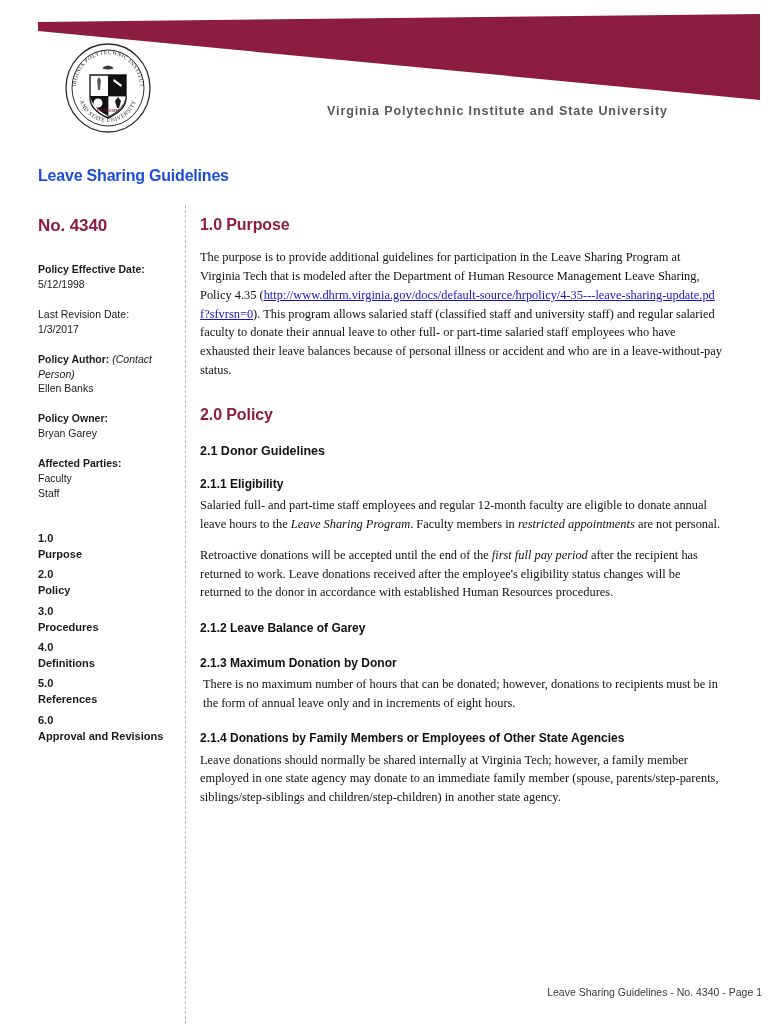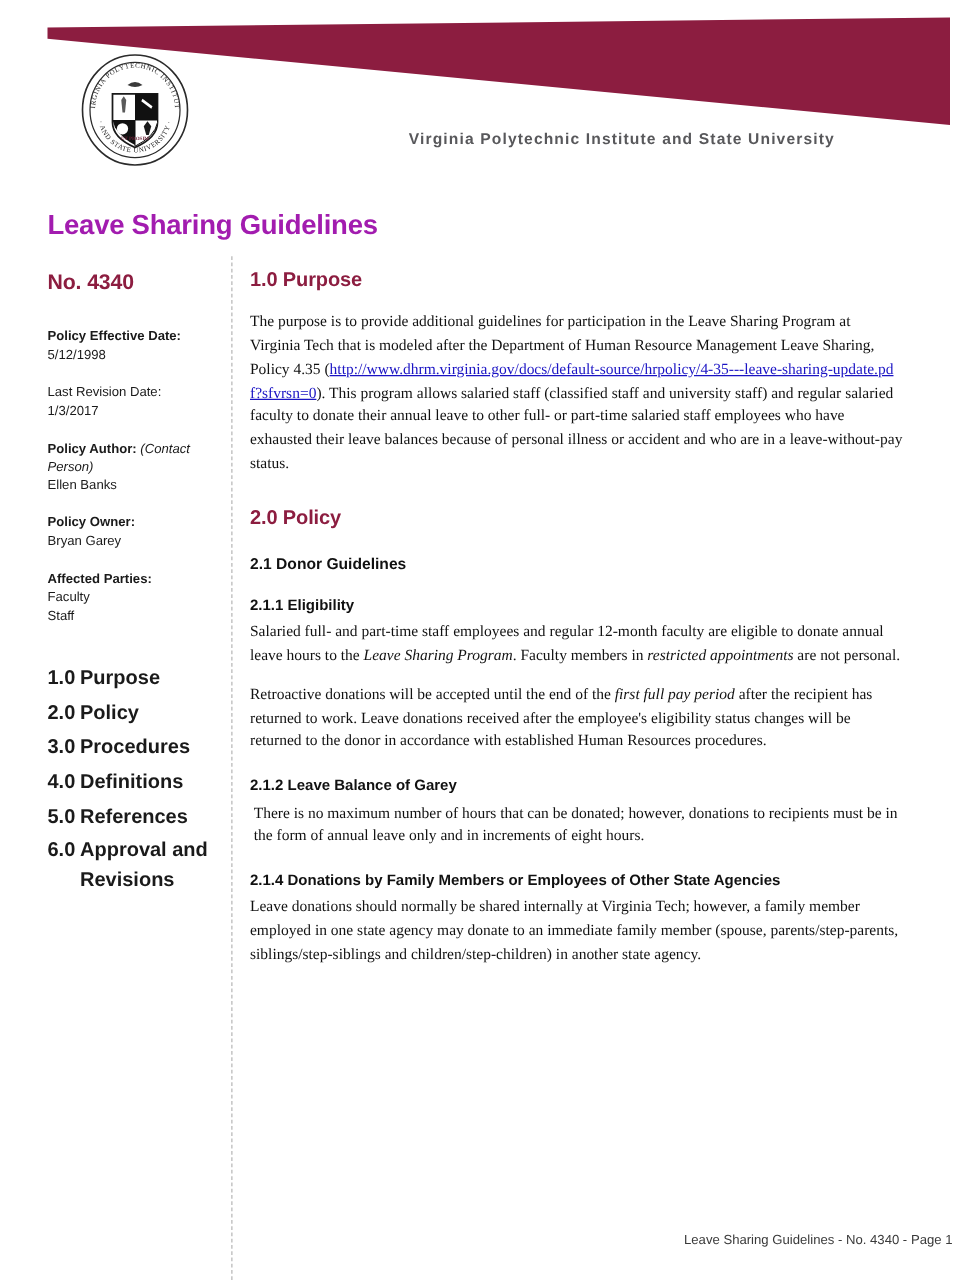--- a/index.html
+++ b/index.html
@@ -24,21 +24,21 @@
   
   .univ-name {
     position:absolute; left:327px; top:104px;
     font-size:12.5px; font-weight:bold; color:#58585b;
     letter-spacing:0.9px; white-space:nowrap;
   }
 
   
   .doc-title {
     position:absolute; left:38px; top:167px;
-    font-size:22px; font-weight:bold; color:#a21caf;
+    font-size:16px; font-weight:bold; color:#1d4ed8;
     letter-spacing:-0.2px;
   }
 
   
   .divider {
     position:absolute; left:185px; top:205px;
     width:0; height:819px;
     border-left:1px dashed #b8b8b8;
   }
 
@@ -49,23 +49,24 @@
     margin:0 0 26px 0; letter-spacing:-0.1px;
   }
   .meta-block { margin-bottom:15px; font-size:10.5px; color:#1a1a1a; line-height:1.42; }
   .meta-label { font-weight:bold; }
   .meta-label-plain { font-weight:normal; }
   .meta-italic { font-style:italic; }
   .meta-value { font-weight:normal; }
 
   .toc { margin-top:30px; }
   .toc-item {
-    font-size:16px; font-weight:bold; color:#1a1a1a;
+    font-size:11px; font-weight:bold; color:#1a1a1a;
     line-height:1.45; margin-bottom:4.5px;
     display:flex;
+    flex-direction:column;
   }
   .toc-num { width:26px; flex:none; }
   .toc-label { flex:1; }
 
   
   .main { position:absolute; left:200px; top:216px; width:522px; }
   h1.sec {
     font-family:"Liberation Sans", sans-serif;
     font-size:16px; font-weight:bold; color:#8C1D40;
     margin:0 0 14px 0; letter-spacing:-0.1px;
@@ -212,20 +213,21 @@
     <h2 class="sec">2.1 Donor Guidelines</h2>
 
     <h3 class="sec">2.1.1 Eligibility</h3>
 
     <p class="body"><span>Salaried full- and part-time staff employees and regular 12-month faculty are eligible to donate annual leave hours to the </span><span class="it">Leave Sharing Program</span><span>. Faculty members in </span><span class="it">restricted appointments</span><span> are not personal.</span></p>
 
     <p class="body"><span>Retroactive donations will be accepted until the end of the </span><span class="it">first full pay period</span><span> after the recipient has returned to work. Leave donations received after the employee's eligibility status changes will be returned to the donor in accordance with established Human Resources procedures.</span></p>
 
     <h3 class="sec">2.1.2 Leave Balance of Garey</h3>
 
+    <h3 class="sec">2.1.3 Maximum Donation by Donor</h3>
     <p class="body indent">There is no maximum number of hours that can be donated; however, donations to recipients must be in the form of annual leave only and in increments of eight hours.</p>
 
     <h3 class="sec">2.1.4 Donations by Family Members or Employees of Other State Agencies</h3>
     <p class="body">Leave donations should normally be shared internally at Virginia Tech; however, a family member employed in one state agency may donate to an immediate family member (spouse, parents/step-parents, siblings/step-siblings and children/step-children) in another state agency.</p>
 
   </div>
 
   <div class="footer">Leave Sharing Guidelines - No. 4340 - Page 1</div>
 
 </div>

